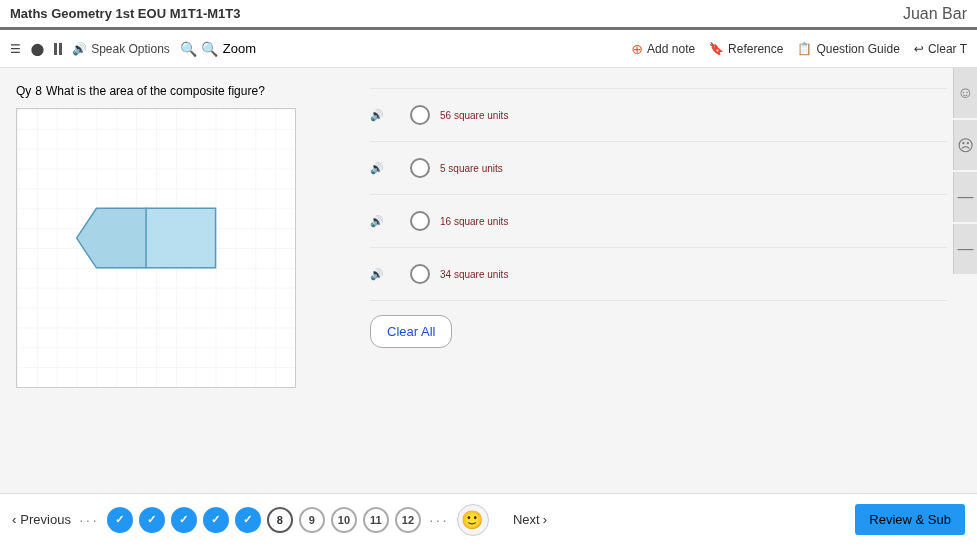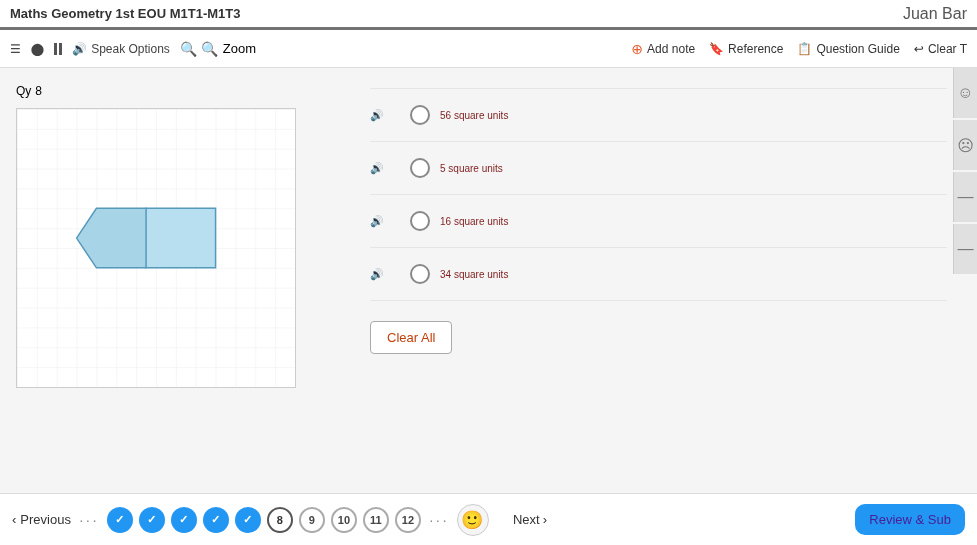--- a/index.html
+++ b/index.html
@@ -98,28 +98,28 @@
     }
     .radio-outer {
       width: 20px; height: 20px; border-radius: 50%;
       border: 2px solid #888;
       display: flex; align-items: center; justify-content: center;
       background: #fff; flex-shrink: 0;
     }
     .answer-text { font-size: 10px; color: #7f1d1d; }
 
     .clear-btn {
-      margin-top: 20px;
+      margin-top: 14px;
       padding: 8px 16px;
       border: 1px solid #aaa;
       background: #fff;
       font-size: 13px;
-      color: #c2410c;
+      color: #1d4ed8;
       cursor: pointer;
-      border-radius: 4px;
+      border-radius: 12px;
       width: fit-content;
     }
 
     
     .side-feedback {
       position: absolute;
       right: 0;
       top: 68px;
       display: flex;
       flex-direction: column;
@@ -169,24 +169,24 @@
     }
     .next-btn {
       margin-left: 18px;
       display: flex; align-items: center; gap: 3px;
       font-size: 13px; color: #333; cursor: pointer;
       background: none; border: none; font-weight: normal;
     }
     .review-btn {
       margin-left: auto;
       background: #2196F3;
-      color: #4c1d95;
+      color: #000000;
       padding: 8px 14px;
       border: none;
-      border-radius: 10px;
+      border-radius: 3px;
       font-size: 13px;
       cursor: pointer;
     }
 
     
     .figure-area { margin-top: 4px; }
   </style>
 </head>
 <body>
 
@@ -243,20 +243,21 @@
     </button>
   </div>
 </div>
 
 <div class="main-content">
 
   <div class="question-panel">
     <div class="question-label">
       <span>Qy</span>
       <span>8</span>
+      <span>What is the area of the composite figure?</span>
     </div>
 
     <div class="figure-area">
       <div class="grid-canvas">
         <svg class="grid-lines" viewBox="0 0 280 280" xmlns="http://www.w3.org/2000/svg">
 
           <defs>
             <pattern id="grid" width="20" height="20" patternUnits="userSpaceOnUse">
               <path d="M 20 0 L 0 0 0 20" fill="none" stroke="#ddd" stroke-width="0.5"></path>
             </pattern>

